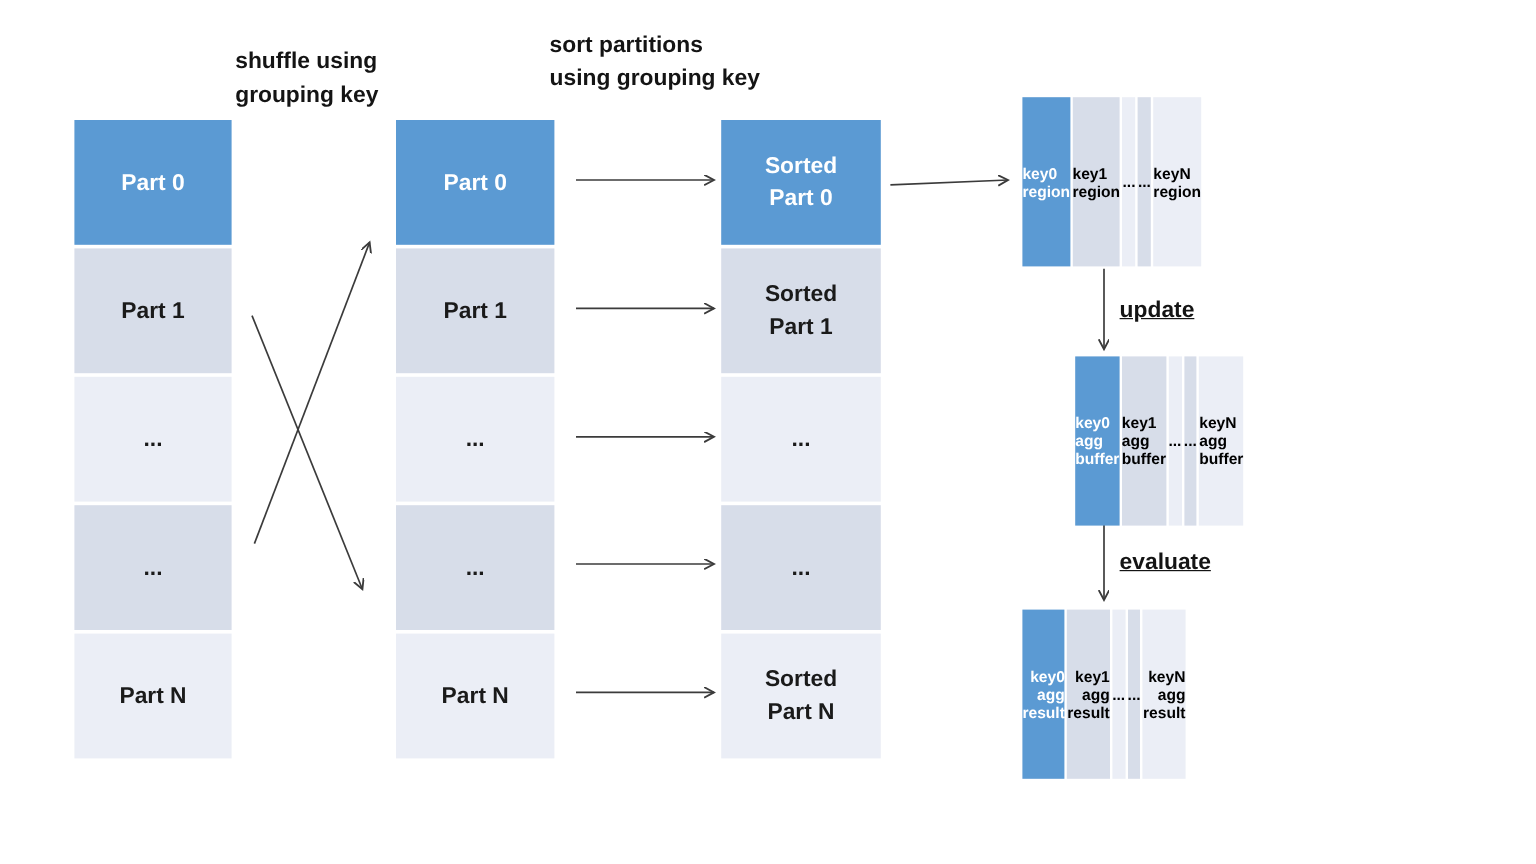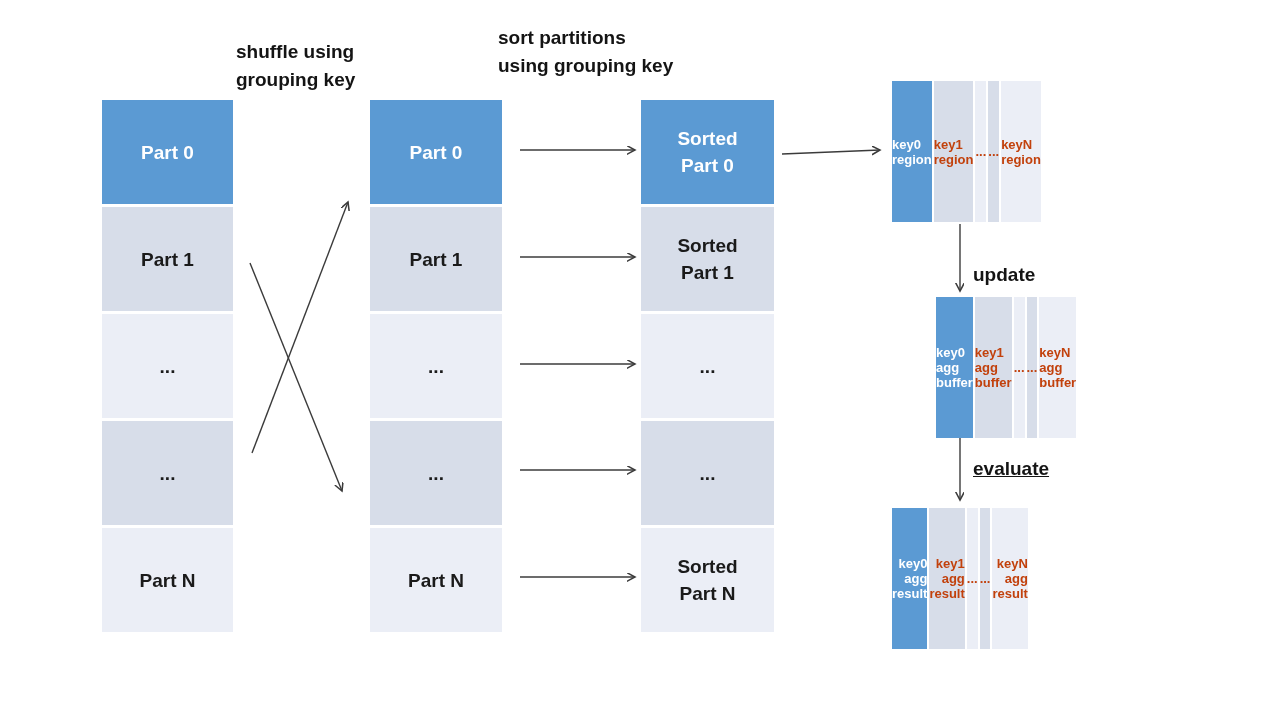--- a/index.html
+++ b/index.html
@@ -7,21 +7,20 @@
     padding: 0;
     background: #ffffff;
     font-family: "Liberation Sans", "DejaVu Sans", sans-serif;
   }
   .canvas {
     position: relative;
     width: 1228px;
     height: 720px;
     background: #ffffff;
     overflow: hidden;
-    margin-left: 40px;
   }
   .arrow-layer {
     position: absolute;
     left: 0; top: 0;
     width: 1280px; height: 720px;
     pointer-events: none;
   }
   .stage-label {
     position: absolute;
     font-size: 19px;
@@ -75,35 +74,35 @@
   .kt-buffers { top: 297px; padding-left: 44px; }
   .kt-results { top: 508px; text-align: right; }
 
   .key-row {
     flex: 1;
     display: flex;
     align-items: center;
     justify-content: center;
     font-size: 13px;
     font-weight: bold;
-    color: #c2410c;
+    color: #000000;
   }
   .key-row:nth-child(1) { background: #5b9ad3; color: #ffffff; }
   .key-row:nth-child(2) { background: #d7dde9; }
   .key-row:nth-child(3) { background: #ebeef6; }
   .key-row:nth-child(4) { background: #d7dde9; }
   .key-row:nth-child(5) { background: #ebeef6; }
 
   .op-label {
     position: absolute;
     font-size: 19px;
     font-weight: bold;
     color: #141414;
   }
-  .update-label   { left: 933px; top: 264px; }
+  .update-label   { left: 933px; top: 248px; text-decoration: underline; }
   .evaluate-label { left: 933px; top: 458px; text-decoration: underline; }
 </style>
 </head>
 <body>
 
 <div class="canvas">
 
   <svg class="arrow-layer" width="1280" height="720" viewBox="0 0 1280 720" xmlns="http://www.w3.org/2000/svg">
     <defs>
       <marker id="ah" viewBox="0 0 10 10" refX="7.5" refY="4" markerWidth="11" markerHeight="11" orient="auto" markerUnits="userSpaceOnUse">

